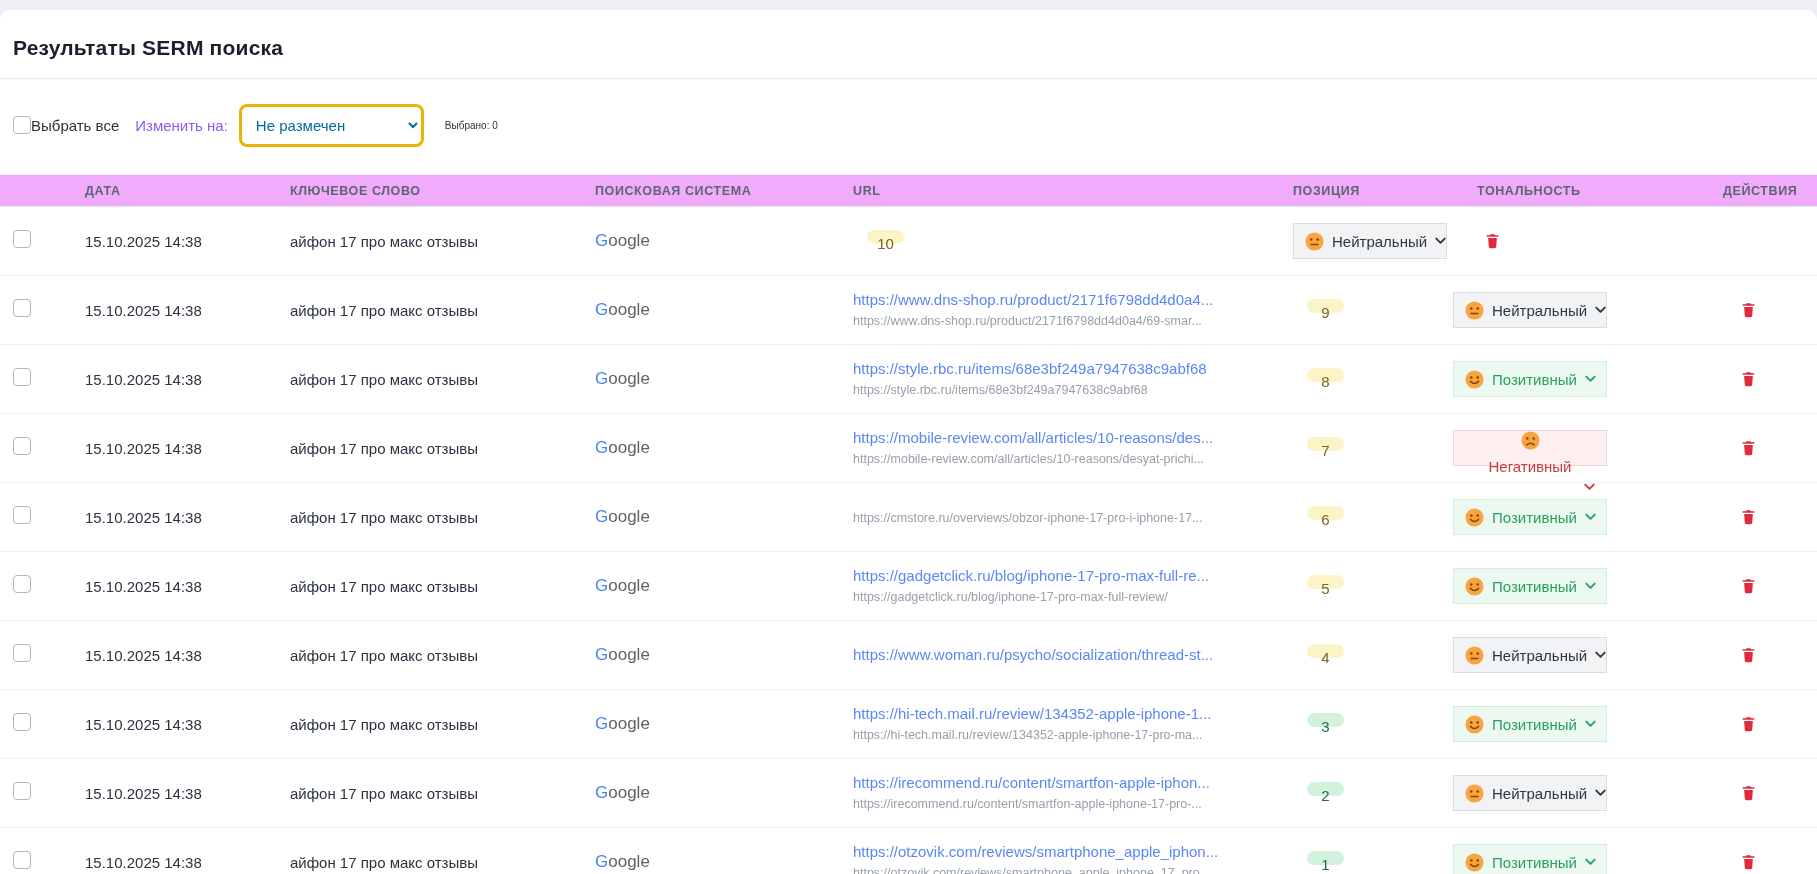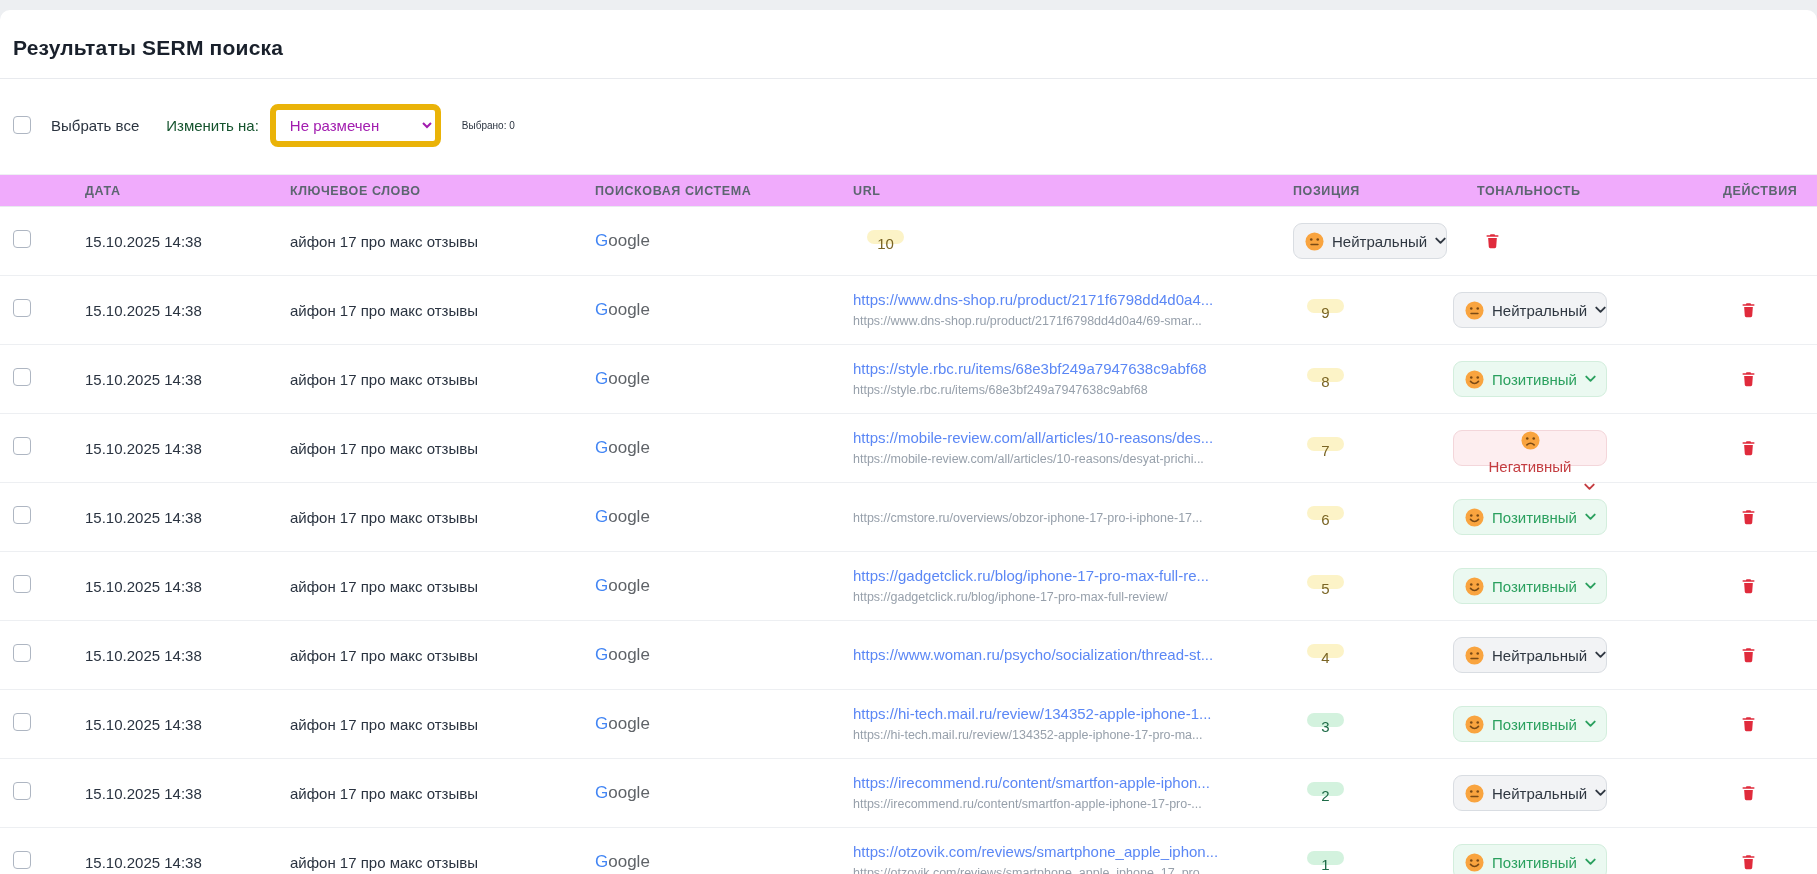--- a/index.html
+++ b/index.html
@@ -28,27 +28,27 @@
   .controls {
     display: flex; align-items: center;
     padding: 0 13px; margin: 24px 0 27px 0; height: 44px;
   }
   input[type="checkbox"] {
     appearance: none; -webkit-appearance: none;
     width: 18px; height: 18px; margin: 0;
     border: 1.6px solid #aeb6c2; border-radius: 4px;
     background: #fff; cursor: pointer;
   }
-  .select-all { display: inline-flex; align-items: center; gap: 20px; cursor: pointer; }
+  .select-all { display: inline-flex; align-items: center; gap: 0; cursor: pointer; }
   .ctl-label { font-size: 15px; color: #2b3440; font-weight: 500; }
-  .change-label { margin-left: 27px; font-size: 15px; color: #14532d; font-weight: 500; }
+  .change-label { margin-left: 16px; font-size: 15px; color: #8b5cf6; font-weight: 500; }
   .bulk-select {
-    margin-left: 11px; width: 171px; height: 43px;
-    border: 6px solid #eab308; border-radius: 8px;
-    background: #fff; color: #a21caf;
+    margin-left: 11px; width: 185px; height: 43px;
+    border: 3px solid #eab308; border-radius: 8px;
+    background: #fff; color: #0369a1;
     font-family: "Liberation Sans", sans-serif;
     font-size: 15px; padding: 0 10px; cursor: pointer;
   }
   .update-btn {
     margin-left: 19px; height: 43px; padding: 0 22px;
     display: inline-flex; align-items: center; gap: 11px;
     background: var(--button-bg, #9fc0f3); color: #ffffff;
     border: none; border-radius: 9px;
     font-family: "Liberation Sans", sans-serif;
     font-size: 16px; font-weight: 500; cursor: pointer;
@@ -96,21 +96,21 @@
     min-width: 37px; height: 14px; line-height: 27px; padding: 0 7px;
     border-radius: 14px; text-align: center;
     font-size: 15px; font-weight: 500;
   }
   .badge[data-level="yellow"] { background: var(--badge-yellow-bg, #fcf3c7); color: var(--badge-yellow-text, #7a6524); }
   .badge[data-level="green"]  { background: var(--badge-green-bg, #d3f2de);  color: var(--badge-green-text, #1d6b47); }
 
   .chip {
     display: inline-flex; align-items: center; gap: 8px;
     width: 154px; height: 36px; padding: 0 11px;
-    border-radius: 9px; border: 1px solid; cursor: pointer;
+    border-radius: 0; border: 1px solid; cursor: pointer;
     font-size: 15px; font-weight: 500; background: #fff;
   }
   .chip .chev { margin-left: auto; flex: 0 0 auto; }
   .chip[data-tonality="neutral"]  { background: var(--neutral-bg, #f2f3f5);  border-color: var(--neutral-border, #d9dde2);  color: var(--neutral-text, #2f3741); }
   .chip[data-tonality="positive"] { background: var(--positive-bg, #ebf9f1); border-color: var(--positive-border, #d3eedd); color: var(--positive-text, #2aa05e); }
   .chip[data-tonality="negative"] { background: var(--negative-bg, #fdeef0); border-color: var(--negative-border, #f3d6da); color: var(--negative-text, #c43c40); flex-direction: column; }
   .face { width: 19px; height: 19px; flex: 0 0 auto; }
   .face .mouth { display: none; }
   .chip[data-tonality="neutral"]  .mouth-neutral  { display: inline; }
   .chip[data-tonality="positive"] .mouth-positive { display: inline; }

